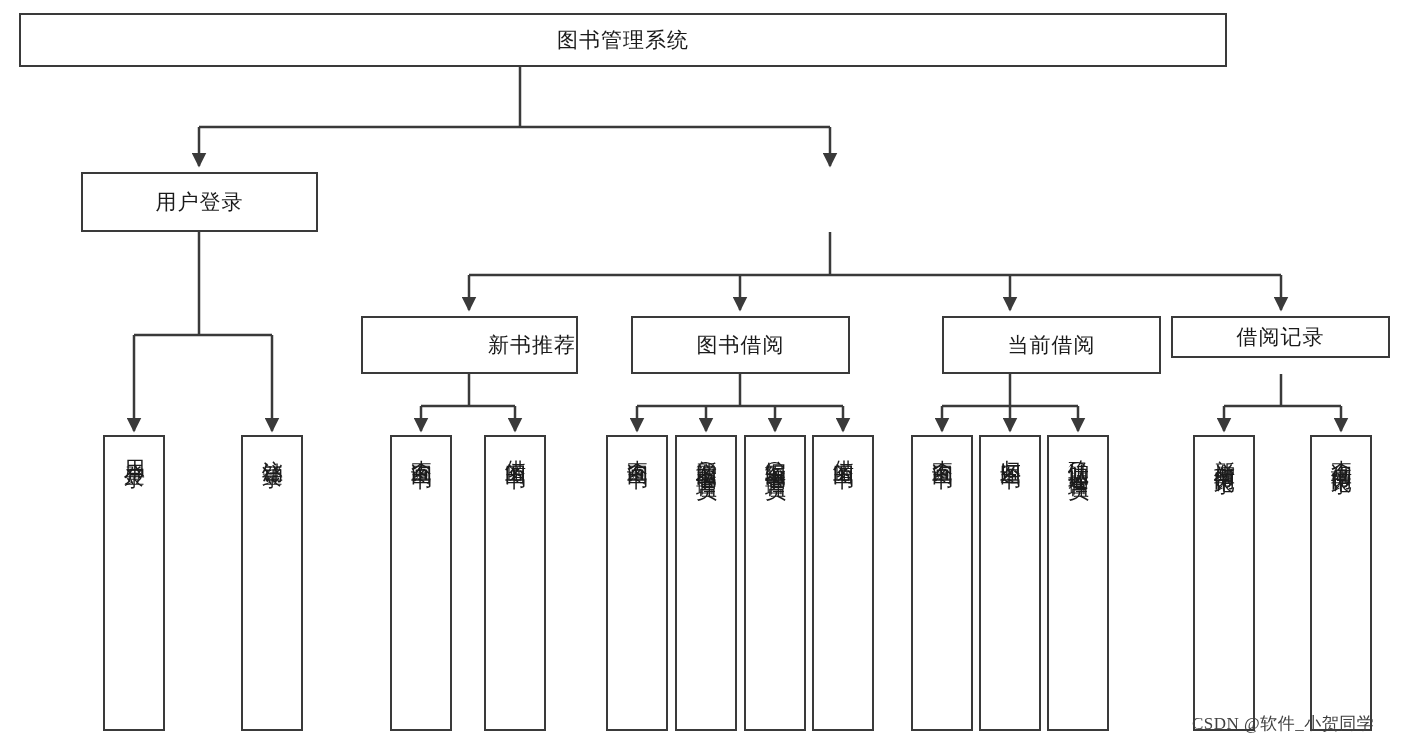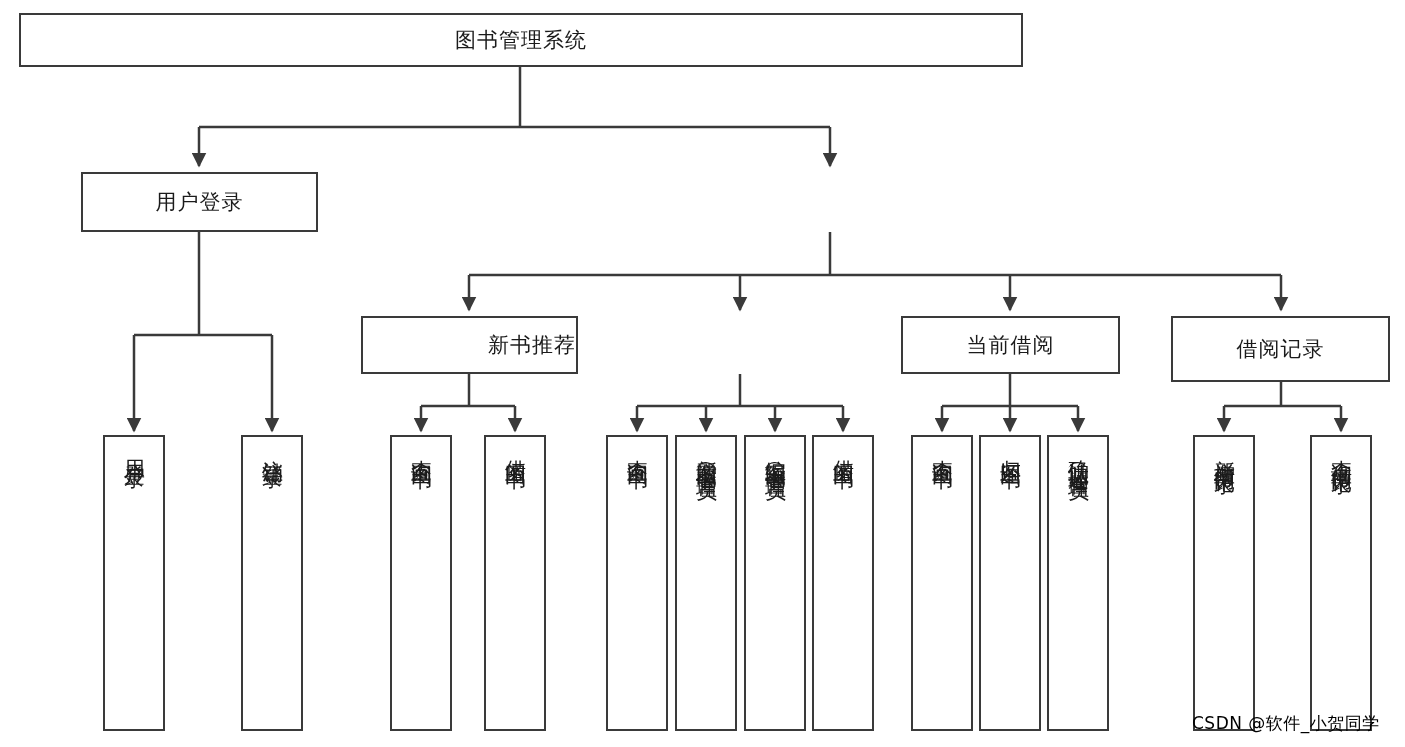--- a/index.html
+++ b/index.html
@@ -47,25 +47,26 @@
     line-height: 1;
     justify-content: flex-start;
     align-items: center;
   }
   .node .lbl {
     white-space: nowrap;
   }
   .watermark {
     position: absolute;
     font-size: 17px;
-    color: #000000;
+    color: #404040;
     white-space: nowrap;
     left: 1192px;
     top: 712px;
     letter-spacing: 0.5px;
+    font-family: Liberation Serif, serif;
   }
 </style>
 </head>
 <body>
 
 <div id="canvas">
 
   <svg class="wires" viewBox="0 0 1405 747">
     <defs>
       <marker id="arrow" viewBox="0 0 10 10" refX="9" refY="5" markerWidth="6" markerHeight="6" orient="auto-start-reverse">
@@ -110,35 +111,38 @@
       <path d="M 1010 406 L 1010 431" marker-end="url(#arrow)"></path>
       <path d="M 1078 406 L 1078 431" marker-end="url(#arrow)"></path>
 
       <path d="M 1281 374 L 1281 406"></path>
       <path d="M 1224 406 L 1341 406"></path>
       <path d="M 1224 406 L 1224 431" marker-end="url(#arrow)"></path>
       <path d="M 1341 406 L 1341 431" marker-end="url(#arrow)"></path>
     </g>
   </svg>
 
-  <div class="node horiz" style="left:19px; top:13px; width:1004px; height:54px;">
+  <div class="node horiz" style="left:19px; top:13px; width:1208px; height:54px;">
     <span class="lbl">图书管理系统</span>
   </div>
 
   <div class="node horiz" style="left:81px; top:172px; width:237px; height:60px;">
     <span class="lbl">用户登录</span>
   </div>
 
   <div class="node horiz" style="left:361px; top:316px; width:217px; height:58px;justify-content:flex-end;">
     <span class="lbl">新书推荐</span>
   </div>
-  <div class="node horiz" style="left:901px; top:316px; width:219px; height:58px;">
+  <div class="node horiz" style="left:631px; top:316px; width:219px; height:58px;">
+    <span class="lbl">图书借阅</span>
+  </div>
+  <div class="node horiz" style="left:942px; top:316px; width:219px; height:58px;">
     <span class="lbl">当前借阅</span>
   </div>
-  <div class="node horiz" style="left:1171px; top:316px; width:219px; height:66px;">
+  <div class="node horiz" style="left:1171px; top:316px; width:219px; height:42px;">
     <span class="lbl">借阅记录</span>
   </div>
 
   <div class="node vert" style="left:103px; top:435px; width:62px; height:296px;">
     <span class="lbl">用户登录</span>
   </div>
   <div class="node vert" style="left:241px; top:435px; width:62px; height:296px;">
     <span class="lbl">注销登录</span>
   </div>
 

